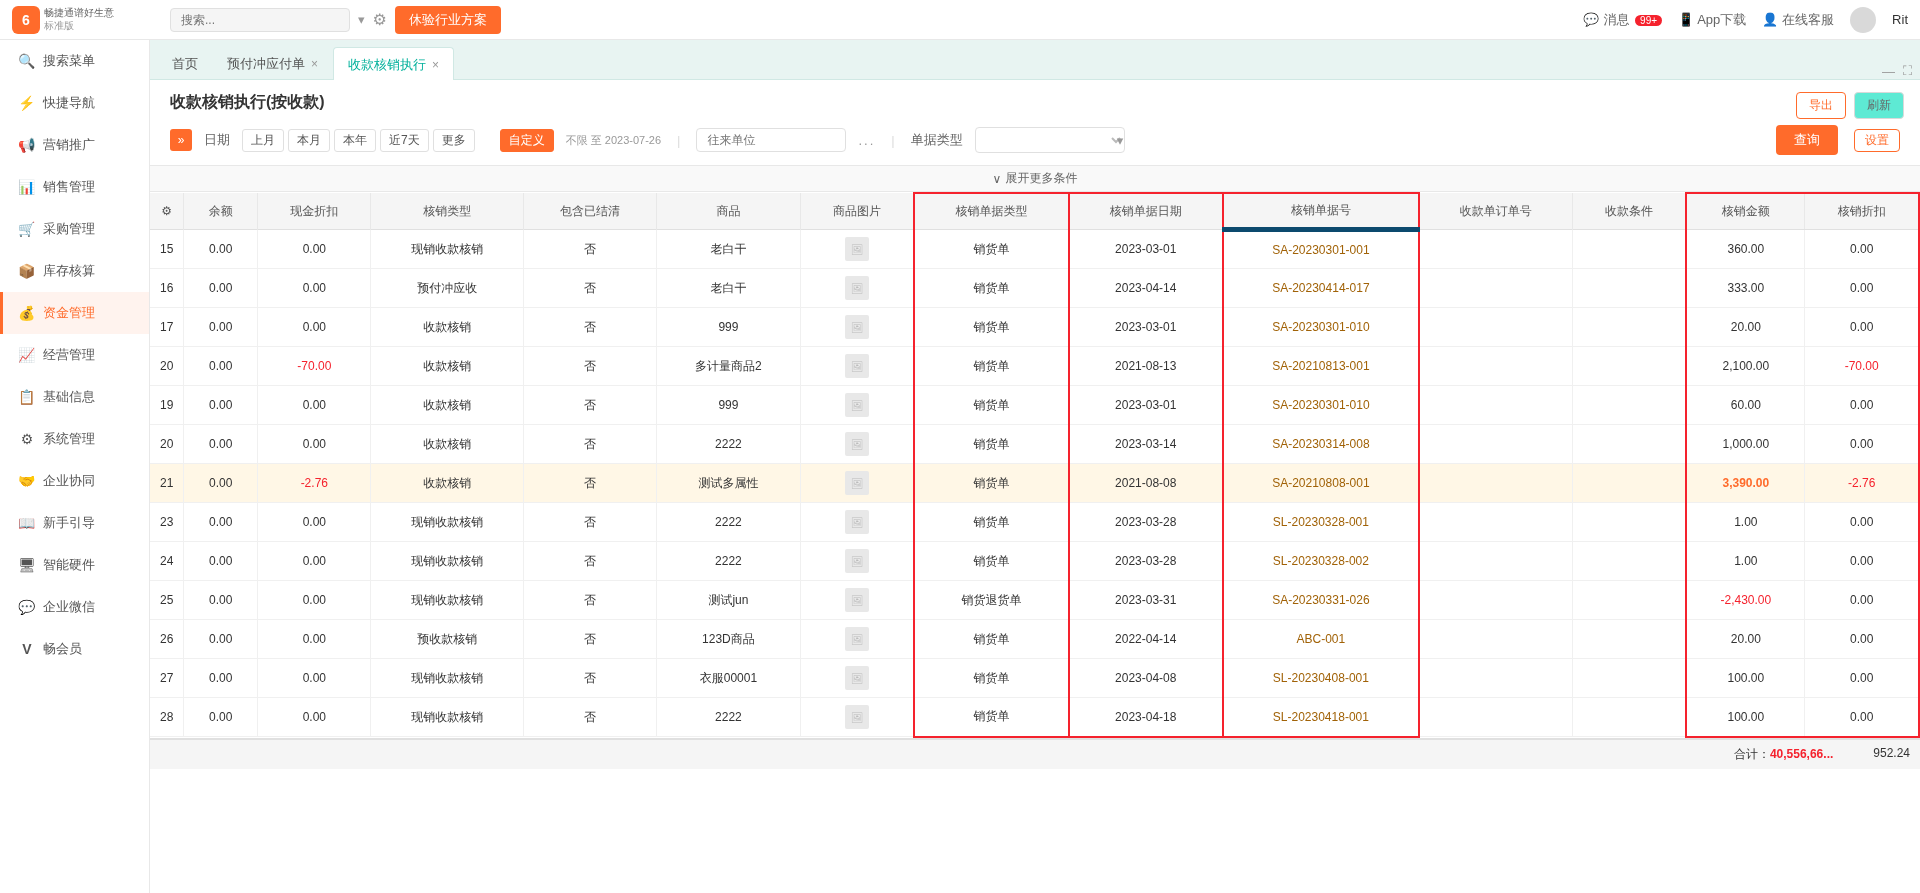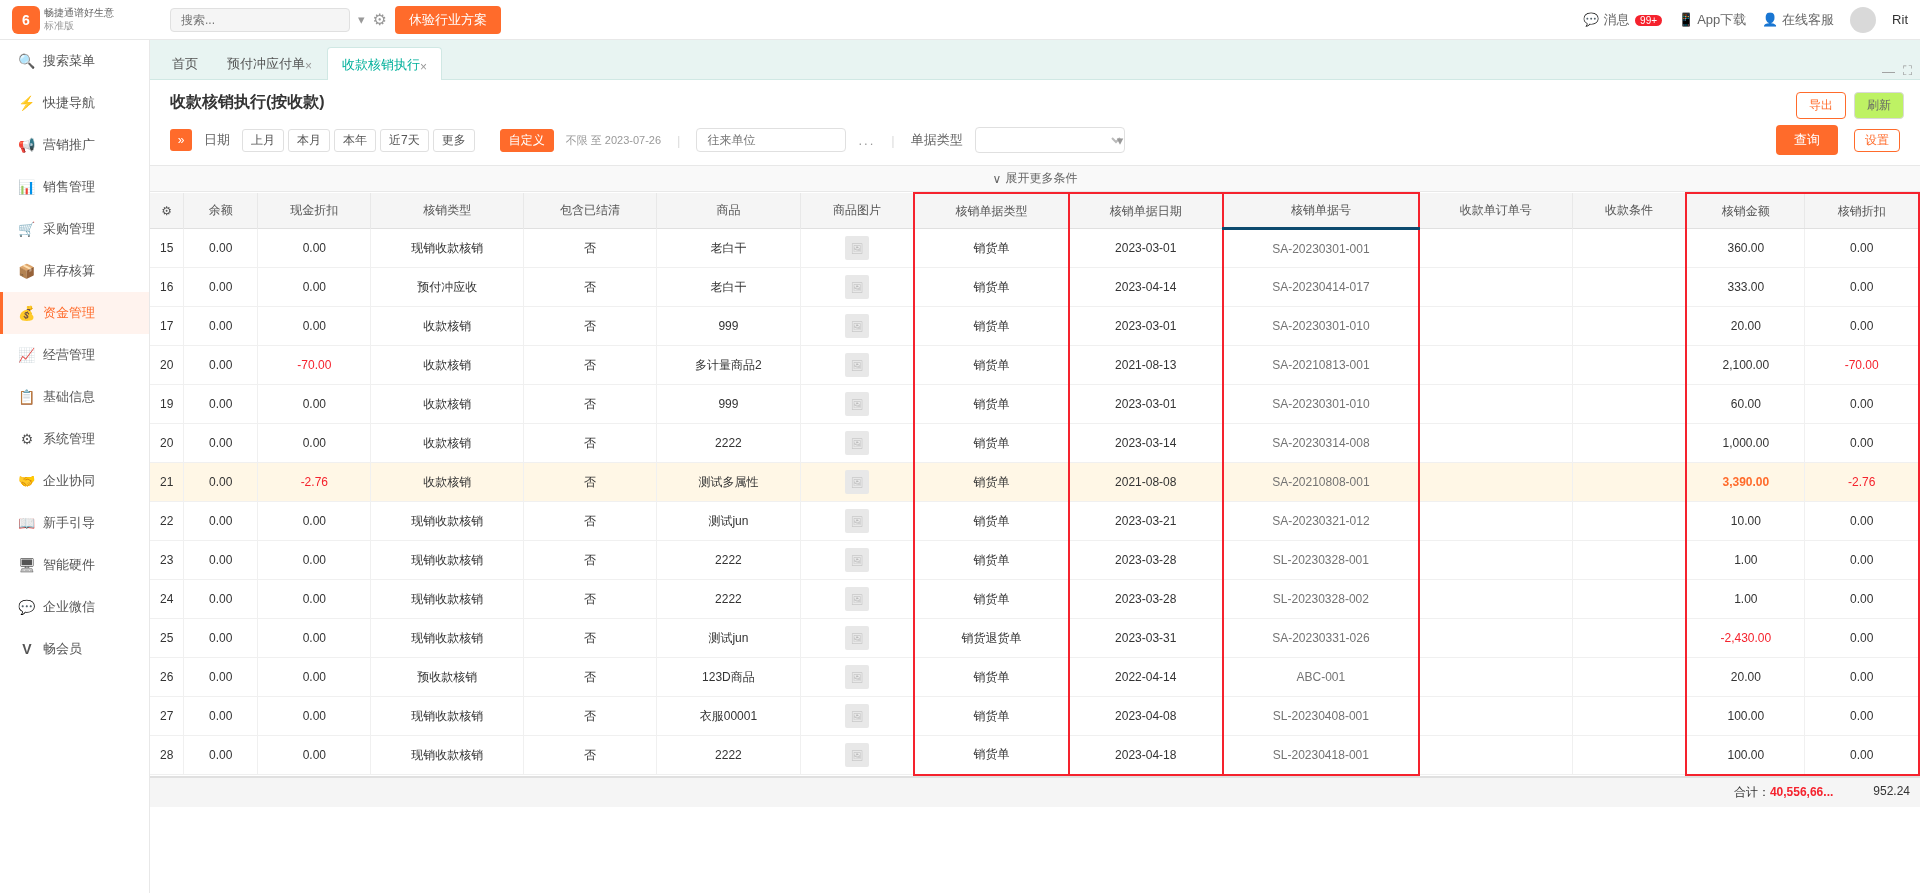--- a/index.html
+++ b/index.html
@@ -126,21 +126,22 @@
       height: 40px;
       background: #e8f4f2;
       display: flex;
       align-items: flex-end;
       padding: 0 8px;
       border-bottom: 1px solid #d0e8e4;
       position: relative;
     }
     .tab {
       display: flex;
-      align-items: flex-end;
+      align-items: center;
+      gap: 6px;
       padding: 8px 14px 6px;
       background: #e8f4f2;
       color: #555;
       cursor: pointer;
       border-radius: 4px 4px 0 0;
       font-size: 13px;
       border: 1px solid transparent;
       border-bottom: none;
     }
     .tab.active {
@@ -287,21 +288,21 @@
       border-bottom: 1px solid #f0f0f0;
     }
     tbody tr.highlighted { background: #fff7e6; }
     tbody td {
       padding: 7px 10px;
       text-align: center;
       color: #333;
       border-right: 1px solid #f0f0f0;
       white-space: nowrap;
     }
-    .td-link { color: #737373; cursor: pointer; text-decoration: none; }
+    .td-link { color: #a16207; cursor: pointer; text-decoration: none; }
     .td-negative { color: #f5222d; }
 
     
     .table-footer {
       background: #f5f5f5;
       border-top: 2px solid #e0e0e0;
       display: flex;
       justify-content: flex-end;
       padding: 6px 10px;
       gap: 40px;
@@ -319,21 +320,21 @@
     .btn-export {
       background: #fff;
       color: #ff6b2b;
       border: 1px solid #ff6b2b;
       border-radius: 4px;
       padding: 4px 12px;
       cursor: pointer;
       font-size: 12px;
     }
     .btn-refresh {
-      background: #bef264;
+      background: #5eead4;
       color: #666;
       border: 1px solid #d9d9d9;
       border-radius: 4px;
       padding: 4px 12px;
       cursor: pointer;
       font-size: 12px;
     }
 
     
     ::-webkit-scrollbar { width: 6px; height: 6px; }
@@ -507,21 +508,21 @@
             <tr>
               <th style="width:32px;">⚙</th>
               <th>余额</th>
               <th>现金折扣</th>
               <th>核销类型</th>
               <th>包含已结清</th>
               <th>商品</th>
               <th>商品图片</th>
               <th style="border:2px solid #f5222d;border-bottom:1px solid #e0e0e0;">核销单据类型</th>
               <th style="border-top:2px solid #f5222d;border-right:2px solid #f5222d;border-bottom:1px solid #e0e0e0;">核销单据日期</th>
-              <th style="border-top:2px solid #f5222d;border-right:2px solid #f5222d;border-bottom:3px solid #0c4a6e;">核销单据号</th>
+              <th style="border-top:2px solid #f5222d;border-right:2px solid #f5222d;border-bottom:5px solid #0c4a6e;">核销单据号</th>
               <th>收款单订单号</th>
               <th>收款条件</th>
               <th style="border-top:2px solid #f5222d;border-left:2px solid #f5222d;border-bottom:1px solid #e0e0e0;">核销金额</th>
               <th style="border-top:2px solid #f5222d;border-right:2px solid #f5222d;border-bottom:1px solid #e0e0e0;">核销折扣</th>
             </tr>
           </thead>
           <tbody id="table-body">
           <tr>
                 <td style="text-align: center;">15</td>
                 <td>0.00</td>
@@ -642,38 +643,20 @@
                 </td>
                 <td style="border-left: 2px solid rgb(245, 34, 45); border-right: 2px solid rgb(245, 34, 45);">销货单</td>
                 <td style="border-right: 2px solid rgb(245, 34, 45); margin-left: 24px;">2021-08-08</td>
                 <td style="border-right: 2px solid rgb(245, 34, 45);"><a class="td-link">SA-20210808-001</a></td>
                 <td></td>
                 <td></td>
                 <td style="border-left: 2px solid rgb(245, 34, 45); color: rgb(255, 107, 43); font-weight: 600;">3,390.00</td>
                 <td class="td-negative" style="border-right: 2px solid rgb(245, 34, 45);">-2.76</td>
               </tr>
               <tr>
-                <td style="text-align: center;">22</td>
-                <td>0.00</td>
-                <td>0.00</td>
-                <td>现销收款核销</td>
-                <td>否</td>
-                <td>测试jun</td>
-                <td>
-                  <div style="width: 24px; height: 24px; background: rgb(232, 232, 232); border-radius: 2px; margin: 0px auto; display: flex; align-items: center; justify-content: center; font-size: 10px; color: rgb(187, 187, 187);">🖼</div>
-                </td>
-                <td style="border-left: 2px solid rgb(245, 34, 45); border-right: 2px solid rgb(245, 34, 45);">销货单</td>
-                <td style="border-right: 2px solid rgb(245, 34, 45);">2023-03-21</td>
-                <td style="border-right: 2px solid rgb(245, 34, 45);"><a class="td-link">SA-20230321-012</a></td>
-                <td></td>
-                <td></td>
-                <td style="border-left: 2px solid rgb(245, 34, 45);">10.00</td>
-                <td style="border-right: 2px solid rgb(245, 34, 45);">0.00</td>
-              </tr>
-              <tr>
                 <td style="text-align: center;">23</td>
                 <td>0.00</td>
                 <td>0.00</td>
                 <td>现销收款核销</td>
                 <td>否</td>
                 <td>2222</td>
                 <td>
                   <div style="width: 24px; height: 24px; background: rgb(232, 232, 232); border-radius: 2px; margin: 0px auto; display: flex; align-items: center; justify-content: center; font-size: 10px; color: rgb(187, 187, 187);">🖼</div>
                 </td>
                 <td style="border-left: 2px solid rgb(245, 34, 45); border-right: 2px solid rgb(245, 34, 45);">销货单</td>

